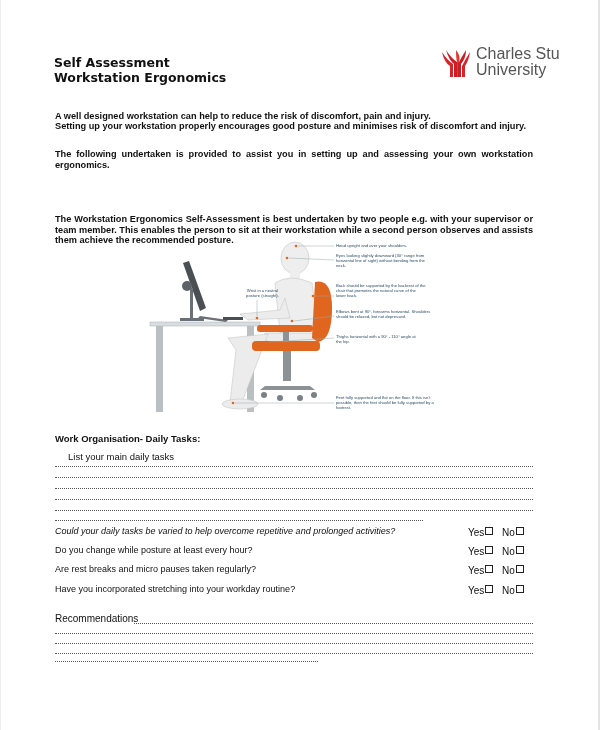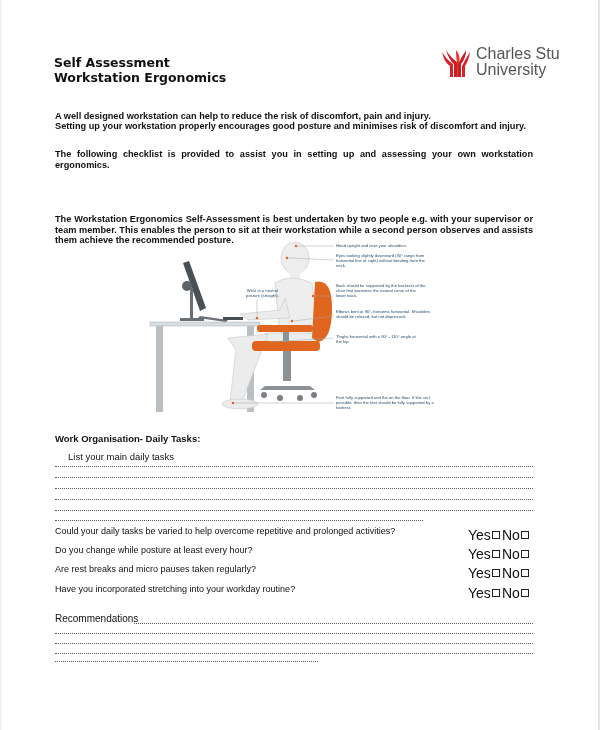--- a/index.html
+++ b/index.html
@@ -10,21 +10,21 @@
   .logo { position:absolute; left:440px; top:46px; width:160px; height:36px; }
   .logo-mark { position:absolute; left:0; top:2px; width:32px; height:30px; }
   .logo-text { position:absolute; left:36px; top:0px; font-family:"Liberation Sans", sans-serif; font-size:16px; line-height:16px; color:#555; white-space:nowrap; }
   .para { position:absolute; left:55px; width:478px; font-family:"Liberation Sans", sans-serif; font-weight:bold; font-size:9.2px; line-height:10.5px; text-align:justify; color:#111; }
   .figure { position:absolute; left:140px; top:238px; width:300px; height:178px; }
   .fig-label { position:absolute; font-size:4.2px; line-height:5px; color:#2a4b6a; font-family:"Liberation Sans", sans-serif; white-space:nowrap; }
   .section-heading { position:absolute; left:55px; top:433px; font-weight:bold; font-size:9.5px; color:#111; }
   .subheading { position:absolute; left:68px; top:451px; font-size:9.5px; color:#111; }
   .dotline { position:absolute; left:55px; height:0; border-bottom:1px dotted #555; }
   .question { position:absolute; left:55px; font-size:9px; color:#111; white-space:nowrap; }
-  .yn { position:absolute; font-size:14px; color:#111; display:flex; align-items:center; }
+  .yn { position:absolute; font-size:10px; color:#111; display:flex; align-items:flex-start; }
   .box { display:inline-block; width:8px; height:8px; border:1px solid #222; margin-left:1px; box-sizing:border-box; }
   .rec-label { position:absolute; left:55px; top:613px; font-size:10px; color:#111; }
 </style>
 </head>
 <body>
 
 <div class="page-border-left"></div>
 <div class="page-border-right"></div>
 
 <div class="title">
@@ -41,21 +41,21 @@
     <path d="M30 4 Q25 12 22 18 L22 29 L25 29 L25 18 Q29 12 30 4 Z" fill="#d7232a"></path>
   </svg>
   <div class="logo-text">
     <div>Charles Stu</div>
     <div>University</div>
   </div>
 </div>
 
 <div class="para" style="top:101px;margin-top:10px;">A well designed workstation can help to reduce the risk of discomfort, pain and injury.</div>
 <div class="para" style="top:121px;">Setting up your workstation properly encourages good posture and minimises risk of discomfort and injury.</div>
-<div class="para" style="top:149px;">The following checklist is provided to assist you in setting up and assessing your own workstation ergonomics.</div>
+<div class="para" style="top:149px;">The following undertaken is provided to assist you in setting up and assessing your own workstation ergonomics.</div>
 <div class="para" style="top:177px;margin-top:37px;">The Workstation Ergonomics Self-Assessment is best undertaken by two people e.g. with your supervisor or team member.  This enables the person to sit at their workstation while a second person observes and assists them achieve the recommended posture.</div>
 
 <div class="figure">
   <svg width="300" height="178" viewBox="0 0 300 178">
 
     <rect x="10" y="84" width="110" height="4" fill="#d8dde0" stroke="#a9b0b5" stroke-width="0.5"></rect>
     <rect x="16" y="88" width="7" height="86" fill="#b9bfc3"></rect>
     <rect x="107" y="88" width="7" height="86" fill="#b9bfc3"></rect>
 
     <polygon points="43,25 49,23 66,70 60,73" fill="#4a4f54"></polygon>
@@ -113,21 +113,21 @@
 <div class="section-heading">Work Organisation- Daily Tasks:</div>
 <div class="subheading">List your main daily tasks</div>
 
 <div class="dotline" style="top:466px; width:478px;"></div>
 <div class="dotline" style="top:477px; width:478px;"></div>
 <div class="dotline" style="top:488px; width:478px;"></div>
 <div class="dotline" style="top:499px; width:478px;"></div>
 <div class="dotline" style="top:510px; width:478px;"></div>
 <div class="dotline" style="top:520px; width:368px;"></div>
 
-<div class="question" style="top:526px;">Could your daily tasks be varied to help overcome repetitive and prolonged activities?</div>
+<div class="question" style="top:526px;font-style:italic;">Could your daily tasks be varied to help overcome repetitive and prolonged activities?</div>
 <div class="yn" style="left:468px; top:527px;">
     <span>Yes</span>
     <span class="box"></span>
   </div>
 <div class="yn" style="left:502px; top:527px;">
     <span>No</span>
     <span class="box"></span>
   </div>
 
 <div class="question" style="top:545px;">Do you change while posture at least every hour?</div>

